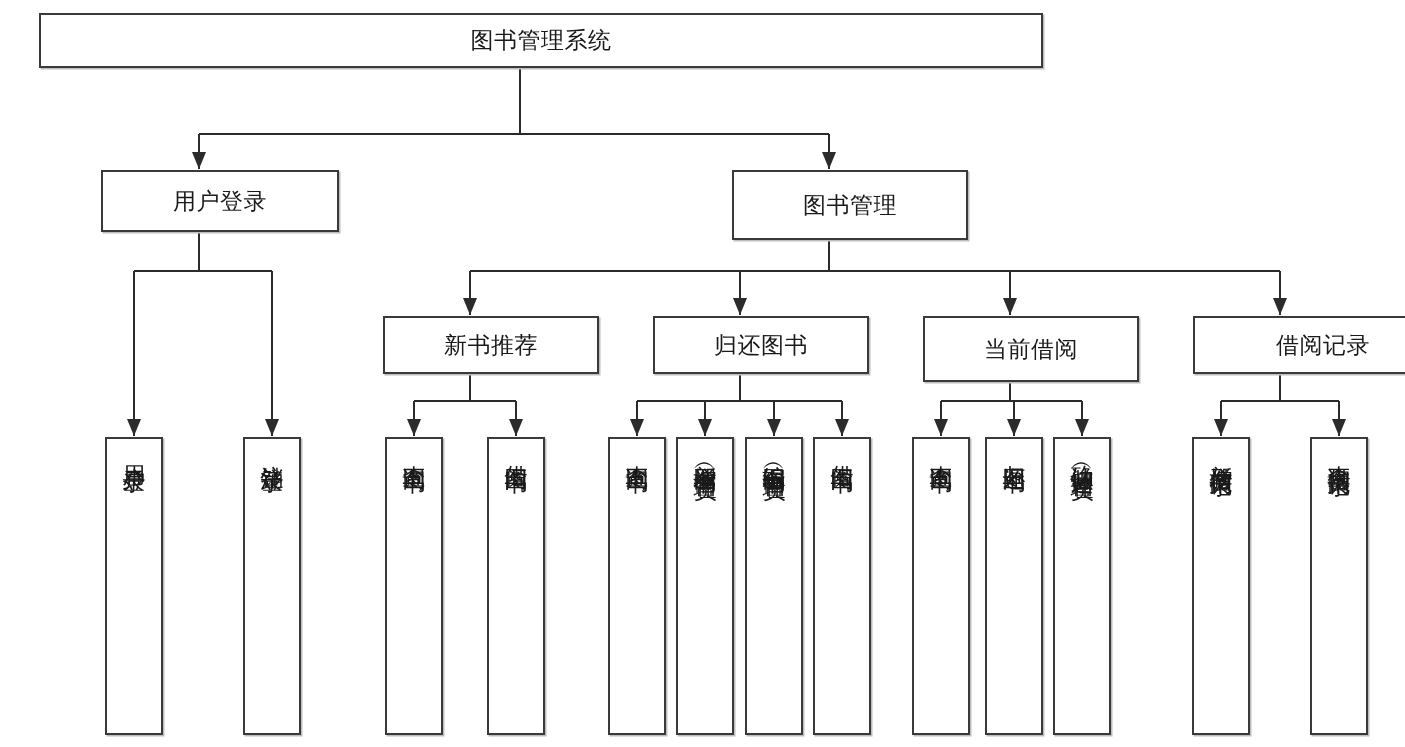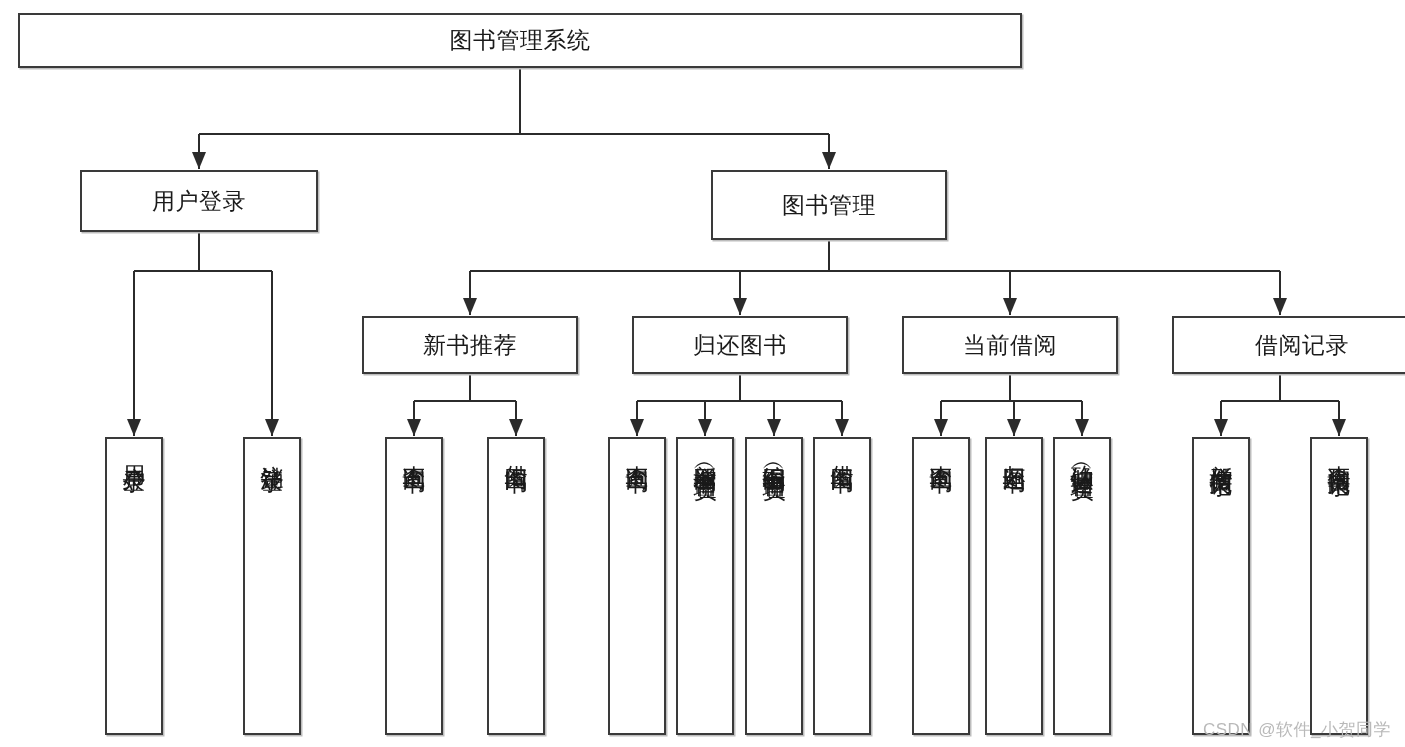--- a/index.html
+++ b/index.html
@@ -32,20 +32,21 @@
     border: 2px solid #3a3a3a;
     box-shadow: 1.5px 1.5px 0 0 #bdbdbd;
     display: flex;
     align-items: center;
     justify-content: center;
     color: #1a1a1a;
   }
   .node.horizontal {
     font-size: 23px;
     letter-spacing: 0.5px;
+    margin-left: 21px;
   }
   .node.vertical {
     align-items: flex-start;
     justify-content: center;
     padding-top: 8px;
   }
   .vlabel {
     writing-mode: vertical-rl;
     text-orientation: upright;
     font-size: 23px;
@@ -130,21 +131,21 @@
       </div>
       <div class="node horizontal" style="left: 711px; top: 170px; width: 236px; height: 70px;">
         <span>图书管理</span>
       </div>
       <div class="node horizontal" style="left: 362px; top: 316px; width: 216px; height: 58px;">
         <span>新书推荐</span>
       </div>
       <div class="node horizontal" style="left: 632px; top: 316px; width: 216px; height: 58px;">
         <span>归还图书</span>
       </div>
-      <div class="node horizontal" style="left: 902px; top: 316px; width: 216px; height: 58px;">
+      <div class="node horizontal" style="left: 902px; top: 316px; width: 216px; height: 66px;">
         <span>当前借阅</span>
       </div>
       <div class="node horizontal" style="left: 1172px; top: 316px; width: 260px; height: 58px;">
         <span>借阅记录</span>
       </div>
       <div class="node vertical" style="left: 105px; top: 437px; width: 58px; height: 298px;">
         <span class="vlabel">用户登录</span>
       </div>
       <div class="node vertical" style="left: 243px; top: 437px; width: 58px; height: 298px;">
         <span class="vlabel">注销登录</span>
@@ -176,14 +177,13 @@
       <div class="node vertical" style="left: 1053px; top: 437px; width: 58px; height: 298px;">
         <span class="vlabel">确认归还（管理员）</span>
       </div>
       <div class="node vertical" style="left: 1192px; top: 437px; width: 58px; height: 298px;">
         <span class="vlabel">新增借阅记录</span>
       </div>
       <div class="node vertical" style="left: 1310px; top: 437px; width: 58px; height: 298px;">
         <span class="vlabel">查询借阅记录</span>
       </div>
     </div>
-  <div class="watermark">CSDN @软件_小贺同学</div>
 </div>
 
 </body></html>

